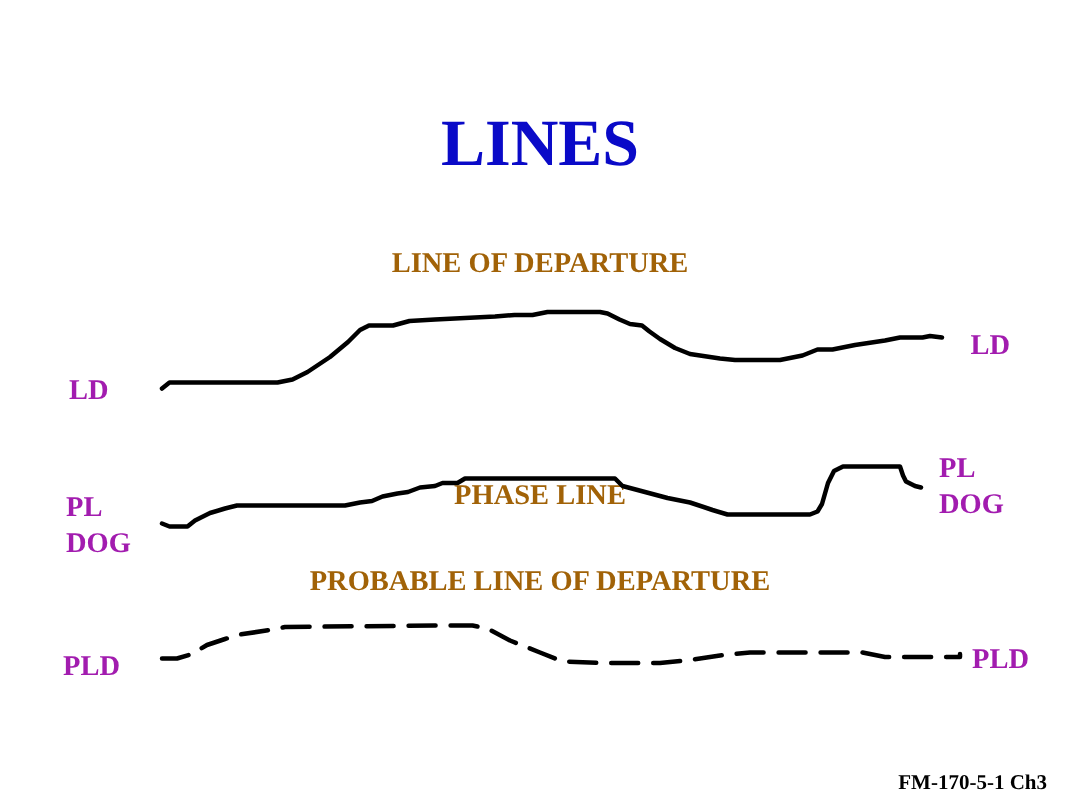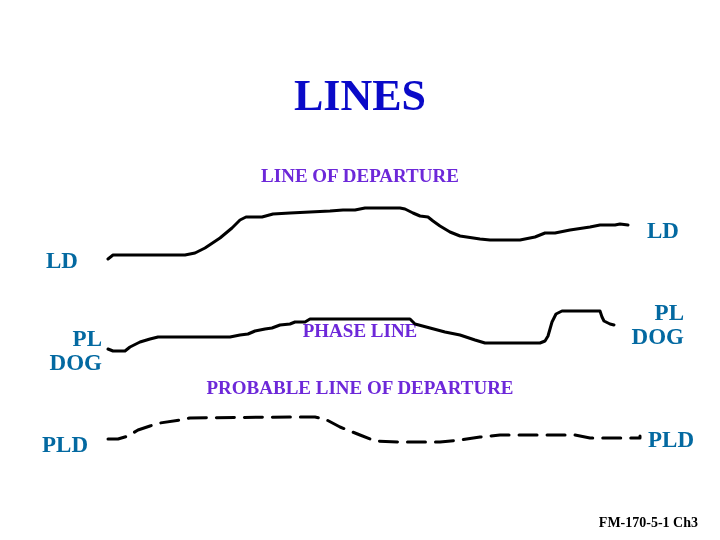--- a/index.html
+++ b/index.html
@@ -1,22 +1,22 @@
 <!DOCTYPE html>
 <html><head>
 <meta charset="utf-8">
 <style>
   html, body { margin:0; padding:0; background:#ffffff; }
   body { width:720px; height:540px; position:relative; overflow:hidden;
          font-family:"Liberation Serif", "DejaVu Serif", serif; }
   .title { position:absolute; left:0; width:720px; top:70px; text-align:center;
            font-size:44px; font-weight:bold; color:#0a0ac8; letter-spacing:0px; }
   .section { position:absolute; left:0; width:720px; text-align:center;
-             font-size:19px; font-weight:bold; color:#6d28d9; }
-  .lbl { position:absolute; font-size:23px; font-weight:bold; color:#0369a1; text-align:right; line-height:24px; }
+             font-size:19px; font-weight:bold; color:#a16207; }
+  .lbl { position:absolute; font-size:19px; font-weight:bold; color:#a21caf; text-align:left; line-height:24px; }
   .footer { position:absolute; right:22px; top:515px; font-size:14px; font-weight:bold; color:#000; }
   svg.lines { position:absolute; left:0; top:0; }
   svg.lines path { fill:none; stroke:#000; stroke-width:3; stroke-linejoin:round; stroke-linecap:round; }
 </style>
 </head>
 <body>
 
 <div class="title">LINES</div>
 
 <div class="section" style="top:165px;">LINE OF DEPARTURE</div>

